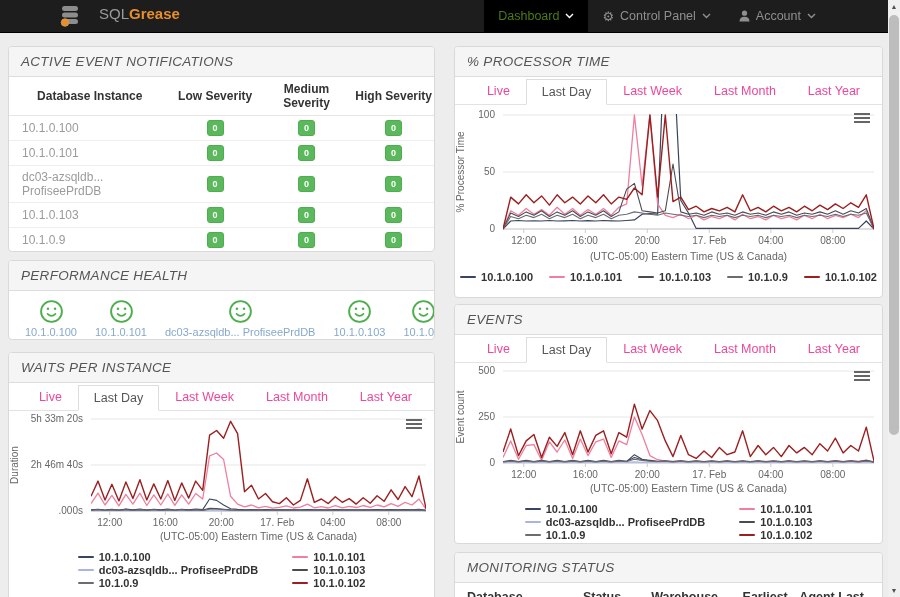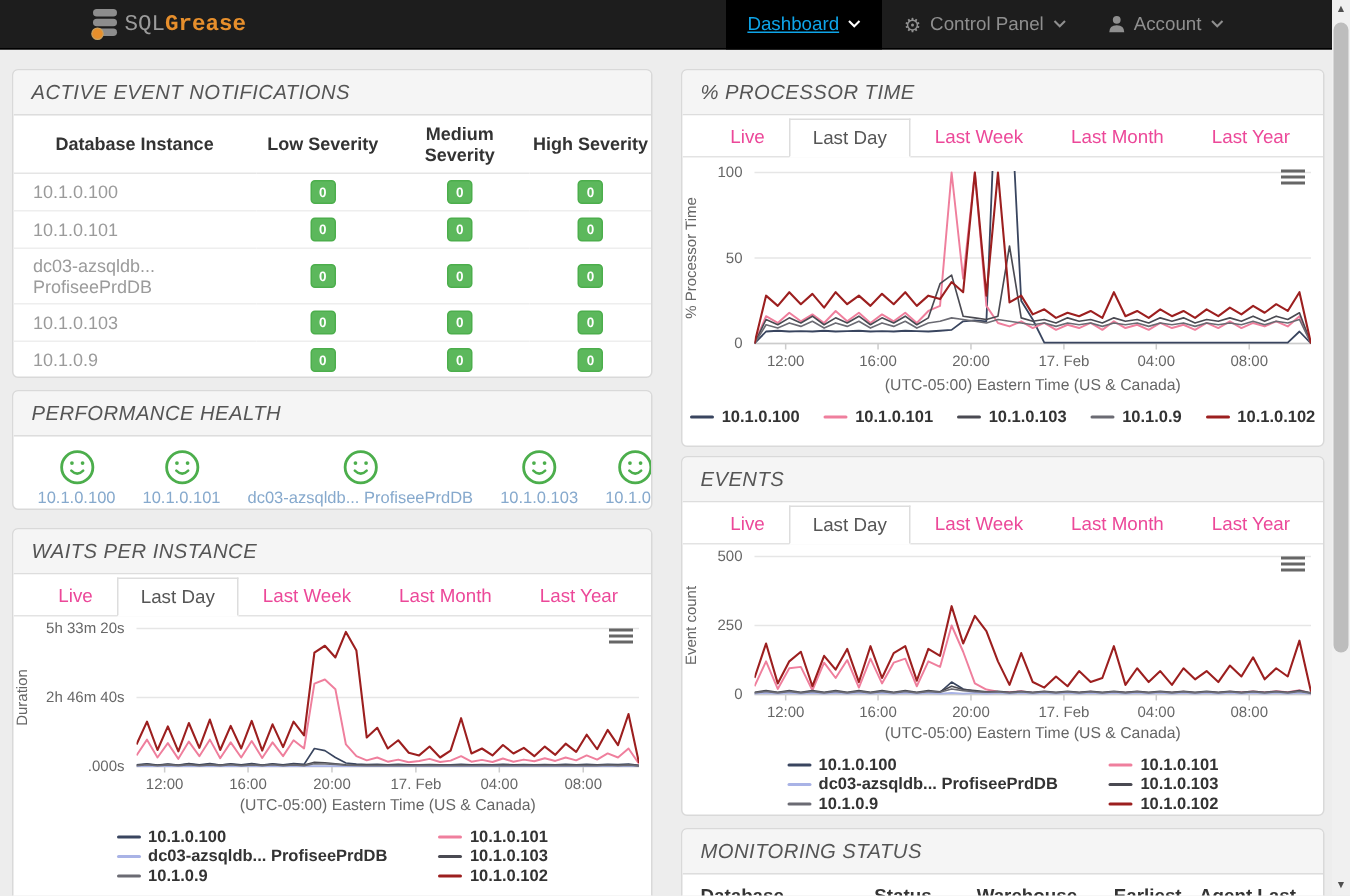--- a/index.html
+++ b/index.html
@@ -1,27 +1,27 @@
 <!DOCTYPE html>
 <html><head>
 <meta charset="utf-8">
 <style>
   *{margin:0;padding:0;box-sizing:border-box;}
   html,body{width:900px;height:597px;overflow:hidden;background:#ededed;
     font-family:"Liberation Sans",sans-serif;position:relative;}
   
   .navbar{position:absolute;left:0;top:0;width:888px;height:33px;background:#1d1d1d;
     display:flex;align-items:center;border-bottom:1px solid #000;z-index:5;}
-  .brand{display:flex;align-items:center;gap:3px;margin-left:60px;cursor:pointer;font-family:Liberation Mono, monospace;}
+  .brand{display:flex;gap:19px;margin-left:60px;cursor:pointer;}
   .brand-sql{color:#9b9b9b;font-size:15px;}
   .brand-grease{color:#e78f2c;font-size:15px;font-weight:bold;}
   .nav-spacer{flex:1;}
   .nav-item{display:flex;align-items:center;gap:6px;height:33px;padding:0 14px;
     color:#8f8f8f;font-size:12.5px;cursor:pointer;}
-  .nav-item.active{background:#000;color:#0ea5e9;text-decoration:underline;}
+  .nav-item.active{background:#000;color:#4d7c0f;}
   .nav-item:last-child{margin-right:58px;}
   .gear{font-size:13px;line-height:1;}
   
   .scrollbar{position:absolute;right:0;top:0;width:12px;height:597px;background:#f0f0f0;z-index:9;}
   .sb-arrow{position:absolute;left:0;width:12px;height:13px;background:#f0f0f0;color:#505050;
     font-size:7px;text-align:center;line-height:13px;}
   .sb-thumb{position:absolute;left:1px;top:15px;width:10px;height:420px;background:#bdbdbd;border-radius:5px;}
   
   .panel{position:absolute;background:#fff;border:1px solid #d9d9d9;border-radius:4px;overflow:hidden;}
   .panel-hd{background:#f5f5f5;border-bottom:1px solid #ddd;padding:7px 12px;

